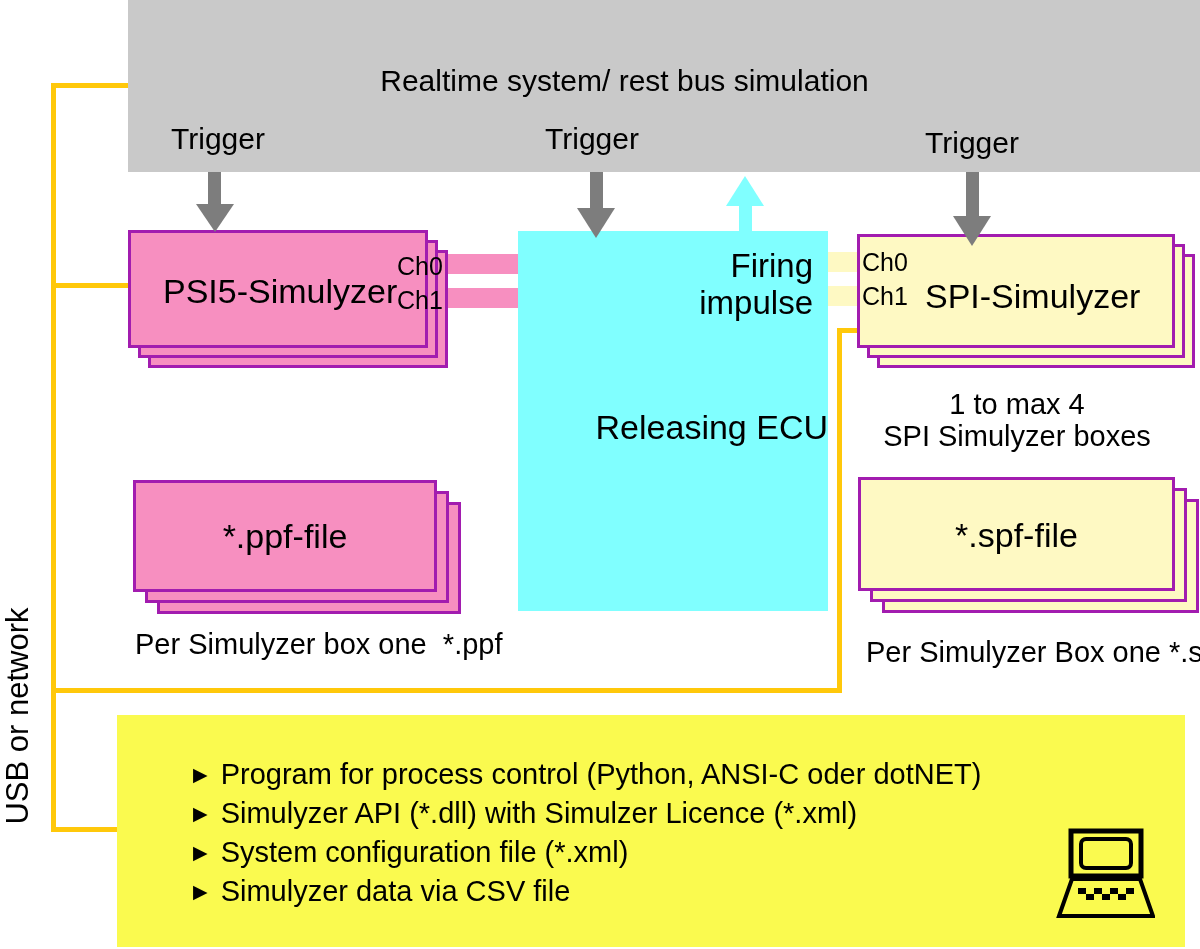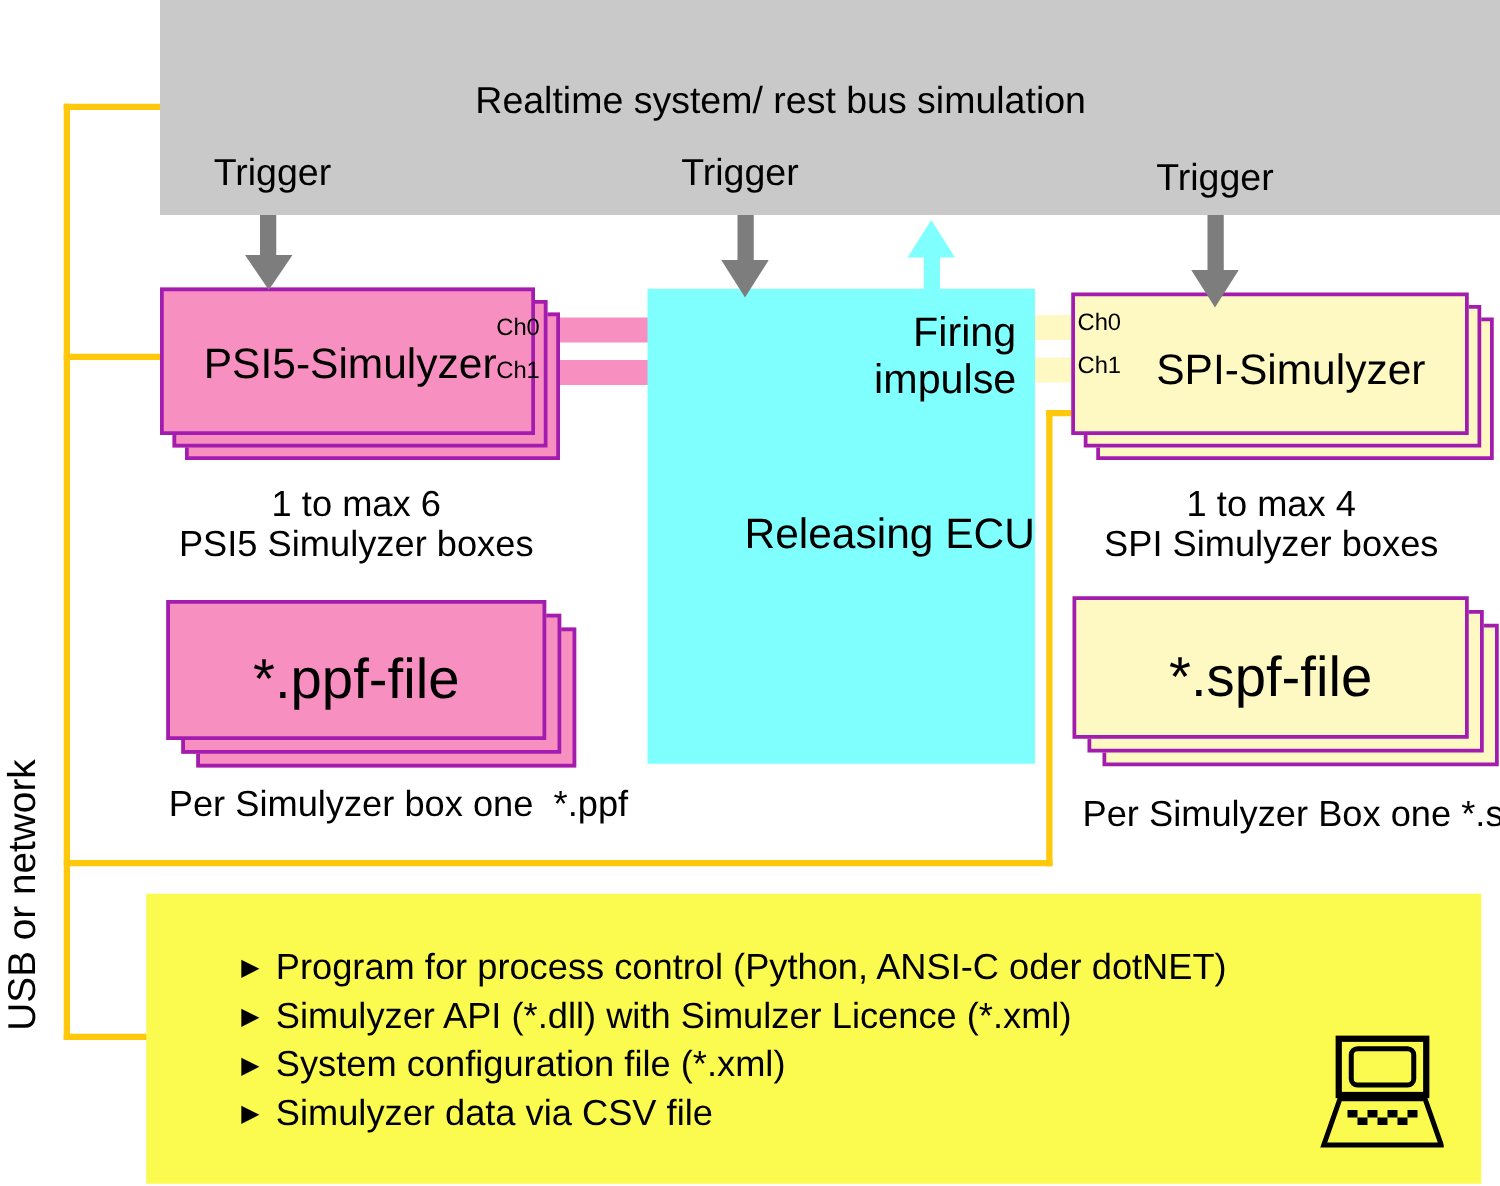--- a/index.html
+++ b/index.html
@@ -19,33 +19,33 @@
   .head-down{position:absolute;width:0;height:0;border-left:19px solid transparent;border-right:19px solid transparent;z-index:7;}
   .cyan-shaft{position:absolute;width:13px;background:#80FFFF;z-index:7;}
   .cyan-head{position:absolute;width:0;height:0;border-left:19px solid transparent;border-right:19px solid transparent;border-bottom:30px solid #80FFFF;z-index:7;}
   
   .layer{position:absolute;box-sizing:border-box;border:3px solid #a21caf;}
   .pink{background:#F78FC0;}
   .green{background:#fef9c3;}
   .cyanbox{position:absolute;background:#80FFFF;z-index:2;}
   .bar{position:absolute;height:20px;z-index:1;}
   .boxlabel{position:absolute;font-size:34px;white-space:nowrap;}
-  .ch{position:absolute;font-size:19px;z-index:6;white-space:nowrap;}
+  .ch{position:absolute;font-size:25px;z-index:6;white-space:nowrap;}
   .note2{position:absolute;text-align:center;font-size:29px;line-height:32px;z-index:6;}
   .fnote{position:absolute;font-size:29px;white-space:pre;z-index:6;}
   
   .host-box{left:117px;top:715px;width:1068px;height:232px;background:#FAFA4F;z-index:2;}
   .host-row{position:absolute;left:76px;display:flex;align-items:center;gap:13px;height:40px;}
   .host-bullet{font-size:19px;line-height:1;}
   .host-text{font-size:29px;white-space:nowrap;}
   .usb-label{position:absolute;left:-115px;top:696px;width:270px;height:40px;
     transform:rotate(-90deg);text-align:center;font-size:31px;z-index:6;white-space:nowrap;}
   .ecu-firing{position:absolute;right:15px;top:16px;text-align:right;font-size:33px;line-height:37px;}
   .ecu-label{position:absolute;left:0;top:177px;width:100%;text-align:right;font-size:34px;}
-  .stacklabel{position:absolute;left:0;width:100%;text-align:center;font-size:45px;}
+  .stacklabel{position:absolute;left:0;width:100%;text-align:center;font-size:34px;}
 </style>
 </head>
 <body>
 
 <div id="stage">
 
   <div class="yline" style="left:51px;top:83px;width:5px;height:749px;"></div>
   <div class="yline" style="left:51px;top:83px;width:77px;height:5px;"></div>
   <div class="yline" style="left:51px;top:283px;width:79px;height:5px;"></div>
   <div class="yline" style="left:51px;top:688px;width:791px;height:5px;"></div>
@@ -92,24 +92,20 @@
   </div>
 
   <div class="layer green" style="left:877px;top:254px;width:318px;height:114px;z-index:2;"></div>
   <div class="layer green" style="left:867px;top:244px;width:318px;height:114px;z-index:3;"></div>
   <div class="layer green" style="left:857px;top:234px;width:318px;height:114px;z-index:4;">
     <div class="boxlabel" style="left:65px;top:40px;">SPI-Simulyzer</div>
   </div>
   <div class="ch" style="left:862px;top:248px;">Ch0</div>
   <div class="ch" style="left:862px;top:282px;">Ch1</div>
 
-  <div class="note2" style="left:133px;top:388px;width:304px;">
-    <div>1 to max 6</div>
-    <div>PSI5 Simulyzer boxes</div>
-  </div>
   <div class="note2" style="left:858px;top:388px;width:318px;">
     <div>1 to max 4</div>
     <div>SPI Simulyzer boxes</div>
   </div>
 
   <div class="layer pink" style="left:157px;top:502px;width:304px;height:112px;z-index:2;"></div>
   <div class="layer pink" style="left:145px;top:491px;width:304px;height:112px;z-index:3;"></div>
   <div class="layer pink" style="left:133px;top:480px;width:304px;height:112px;z-index:4;">
     <div class="stacklabel" style="top:34px;">*.ppf-file</div>
   </div>

